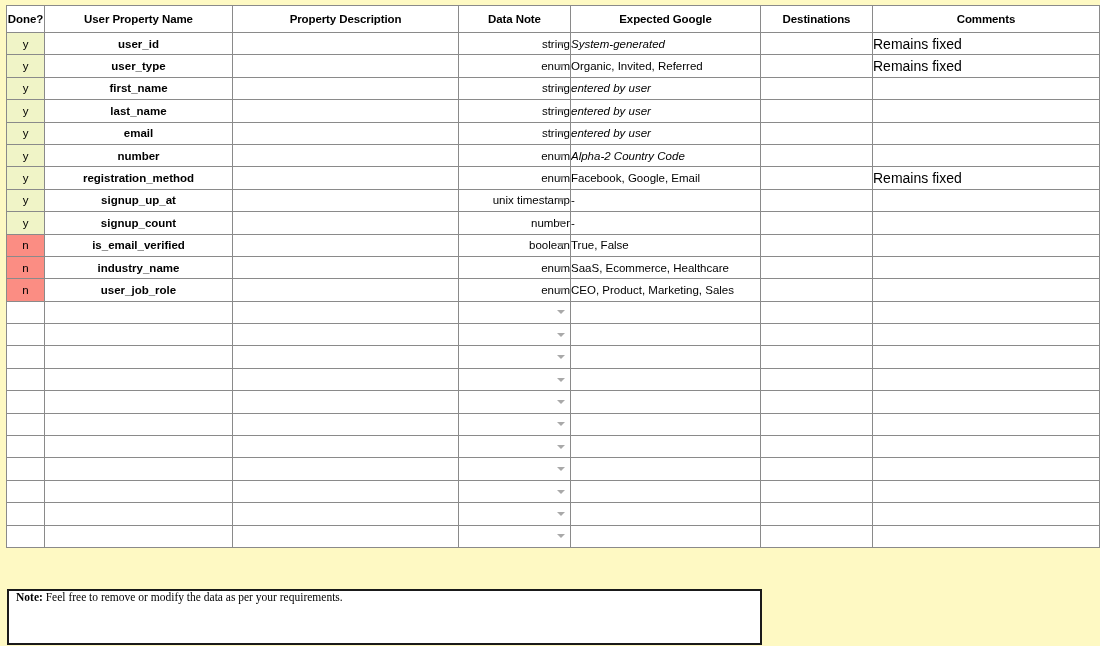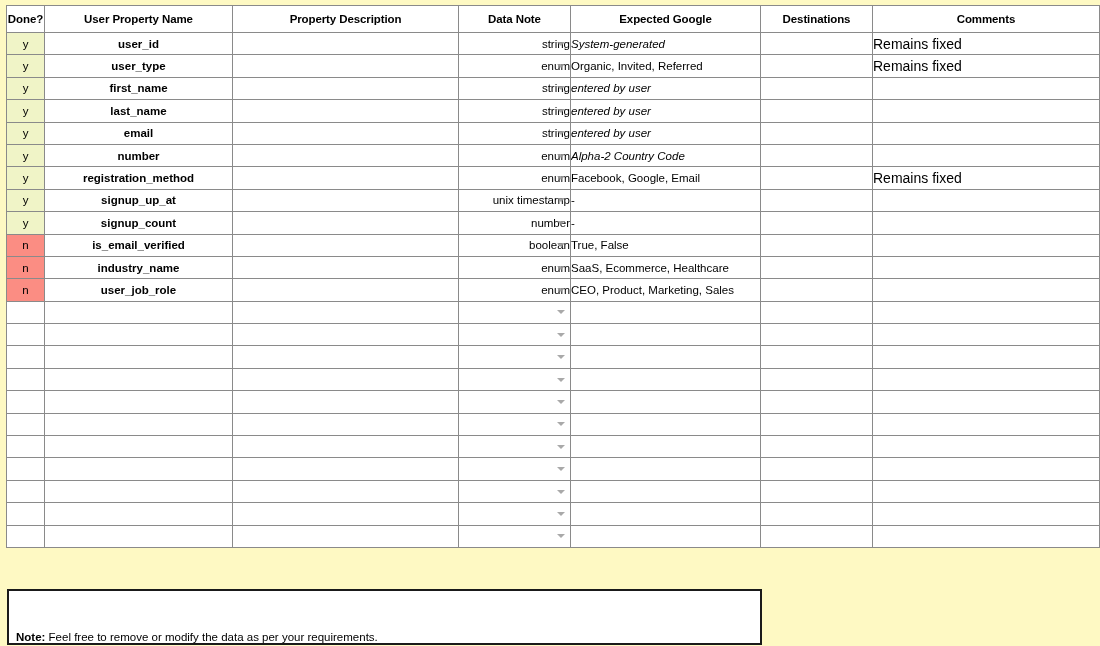--- a/index.html
+++ b/index.html
@@ -125,21 +125,22 @@
   
   .note-box {
     position: absolute;
     left: 7px;
     top: 589px;
     width: 755px;
     height: 56px;
     border: 2px solid #1a1a1a;
     background: #ffffff;
     display: flex;
-    align-items: flex-end;
+    align-items: flex-start;
+    font-family: Liberation Serif, serif;
   }
   .note-inner {
     padding-left: 7px;
     font-size: 11.5px;
     color: #000;
     white-space: nowrap;
   }
   .note-label { font-weight: bold; }
   .note-text { font-weight: normal; }
 </style>

